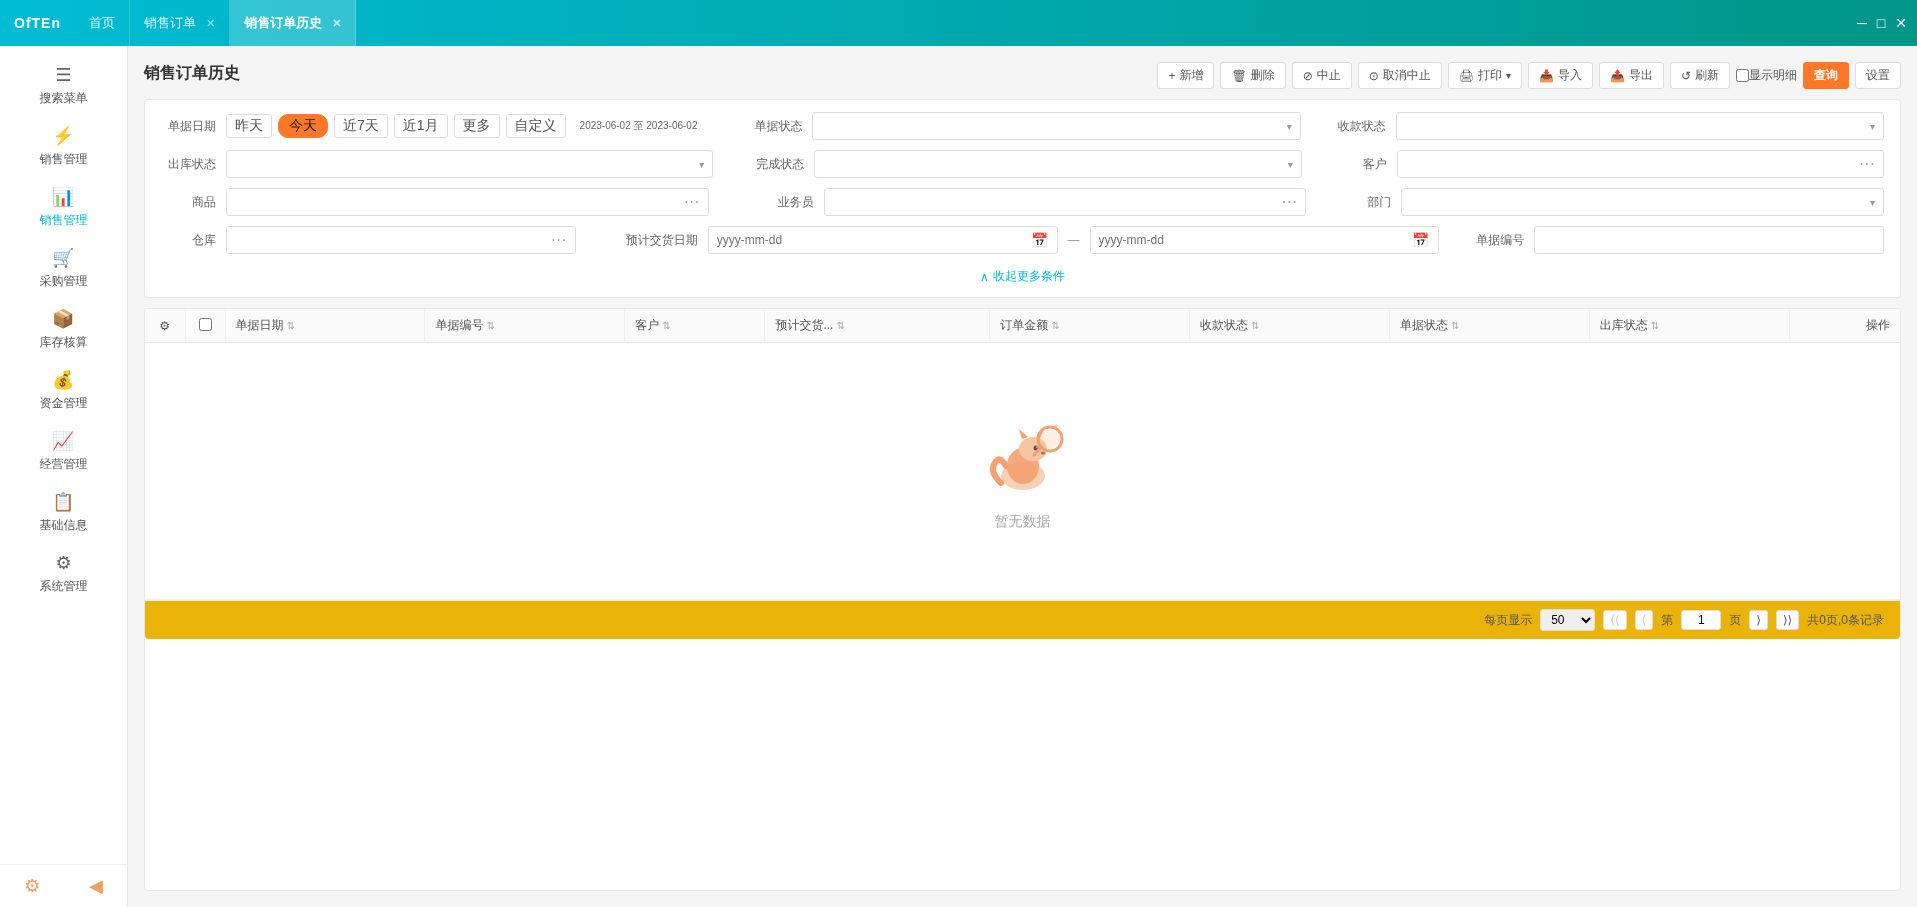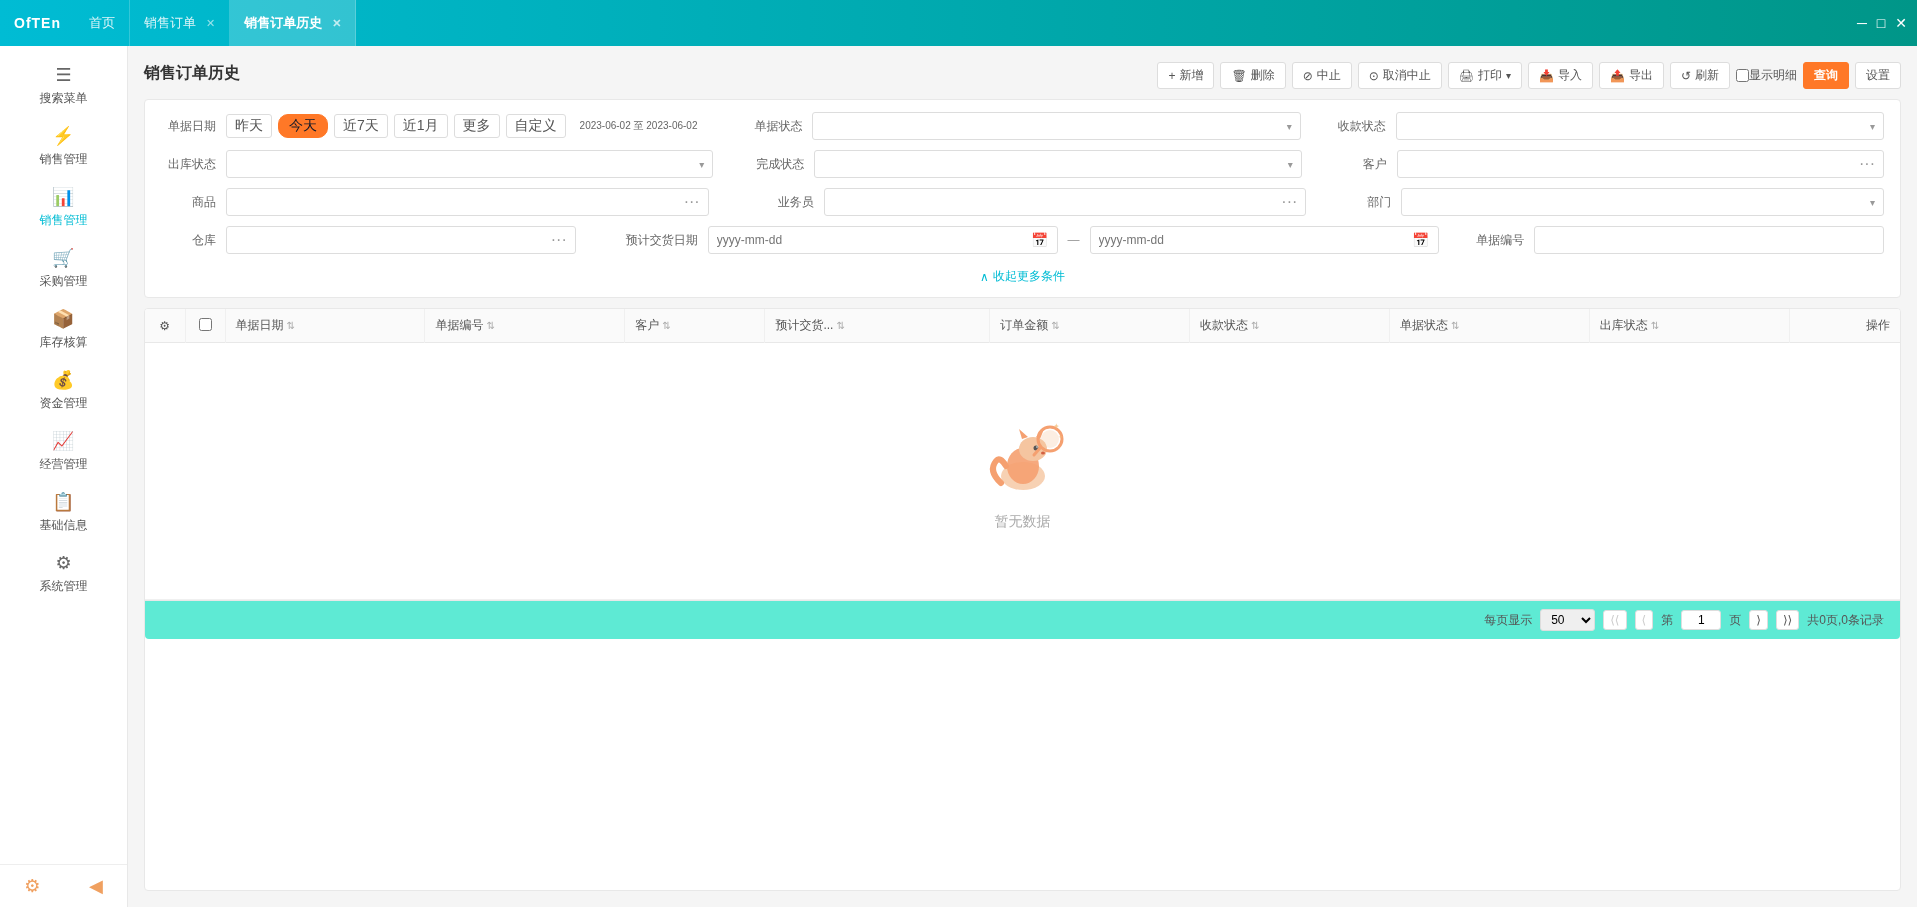--- a/index.html
+++ b/index.html
@@ -328,21 +328,21 @@
       font-size: 14px;
       color: #aaa;
     }
 
     
     .pagination-bar {
       display: flex;
       align-items: center;
       justify-content: flex-end;
       padding: 8px 16px;
-      background: #5eead4;
+      background: #eab308;
       border-top: 1px solid #e8e8e8;
       border-radius: 0 0 4px 4px;
       gap: 8px;
       font-size: 12px;
       color: #555;
     }
     .pagination-select {
       border: 1px solid #ddd;
       border-radius: 3px;
       padding: 2px 6px;

